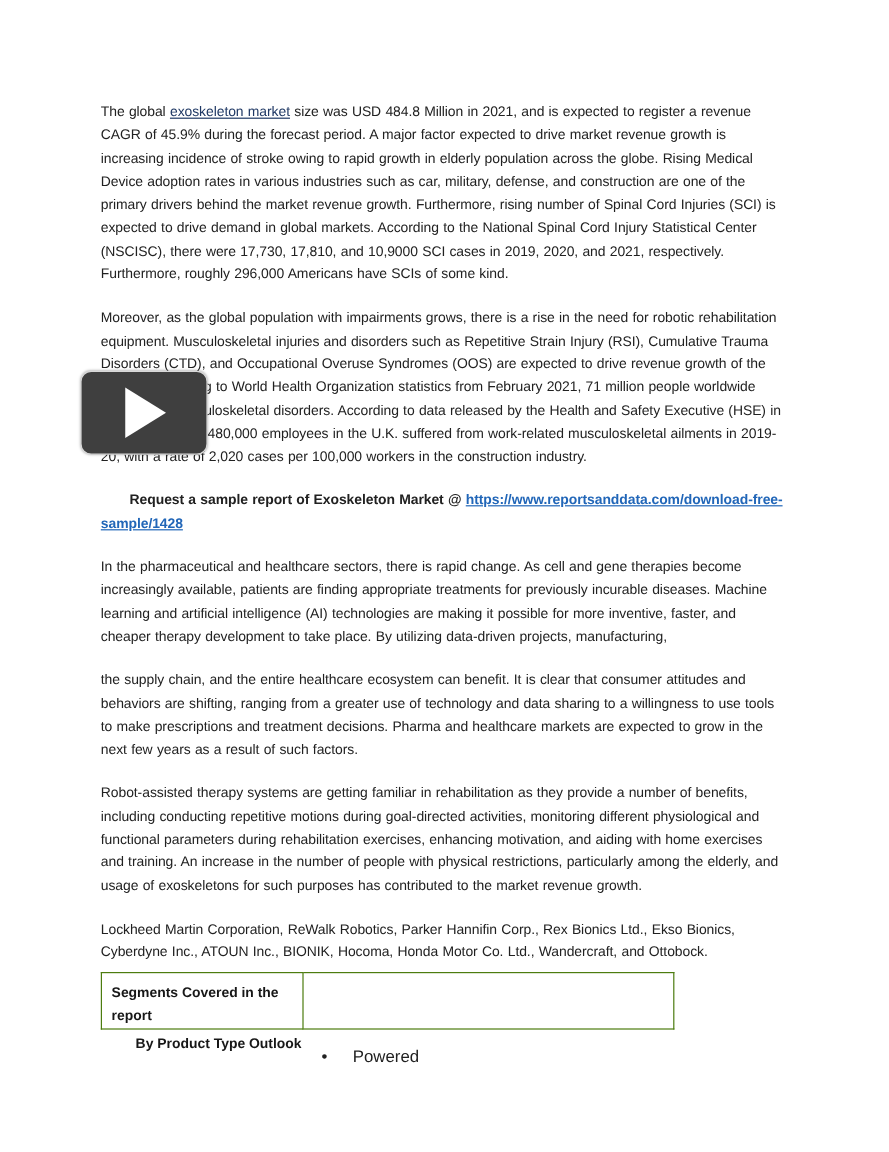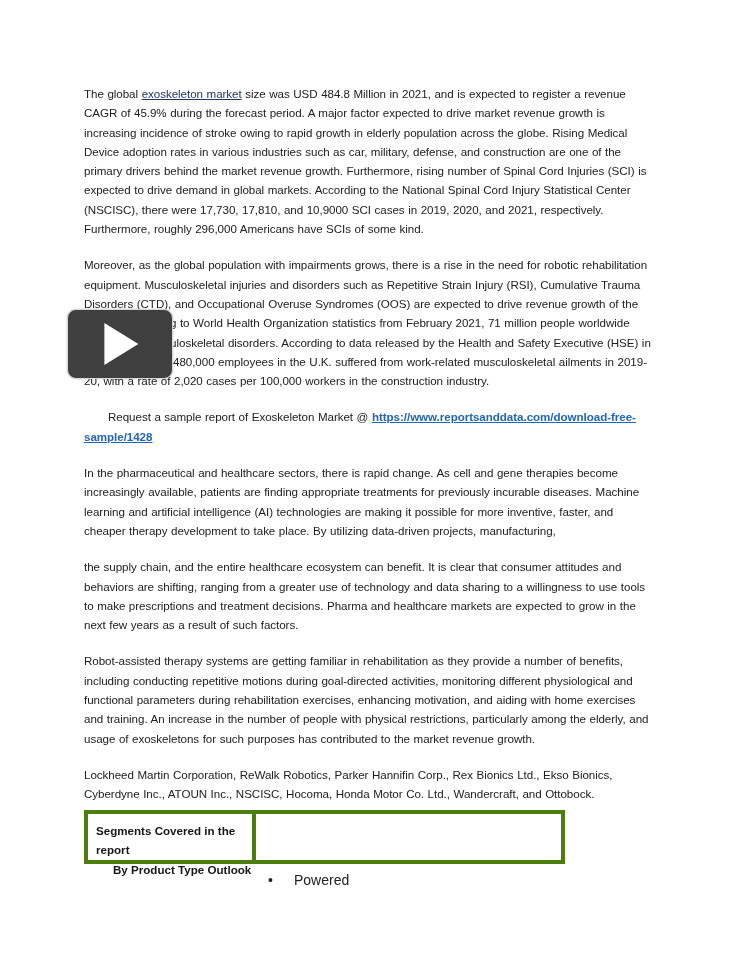--- a/index.html
+++ b/index.html
@@ -39,21 +39,21 @@
     color: #212121;
     text-align: left;
     word-spacing: 0.4px;
   }
 
   p.para.tight-top {
     margin-top: 0;
   }
 
   .bold-line {
-    font-weight: normal;
+    font-weight: bold;
     padding-left: 24px;
   }
 
   a.inline-link {
     color: #1f3864;
     text-decoration: underline;
   }
 
   a.url-link {
     color: #2166b8;
@@ -99,21 +99,21 @@
   #segments-table {
     position: absolute;
     left: 84px;
     top: 810px;
     width: 477px;
     border-collapse: collapse;
     table-layout: fixed;
     z-index: 5;
   }
   #segments-table td {
-    border: 4px solid #4d7c0f;
+    border: 1px solid #4d7c0f;
     vertical-align: top;
     padding: 7px 8px 0 8px;
     font-size: 11.6px;
     line-height: 19.3px;
     height: 38px;
     box-sizing: border-box;
   }
   #segments-table td.col-left { width: 168px; font-weight: bold; color: #171717; }
   #segments-table td.col-right { width: 309px; }
 
@@ -159,21 +159,21 @@
 
     <p class="para"><span class="bold-line">Request a sample report of Exoskeleton Market @ </span><a class="url-link" href="#">https://www.reportsanddata.com/download-free- sample/1428</a></p>
 
     <p class="para">In the pharmaceutical and healthcare sectors, there is rapid change. As cell and gene therapies become increasingly available, patients are finding appropriate treatments for previously incurable diseases. Machine learning and artificial intelligence (AI) technologies are making it possible for more inventive, faster, and cheaper therapy development to take place. By utilizing data-driven projects, manufacturing,</p>
 
     <p class="para">the supply chain, and the entire healthcare ecosystem can benefit. It is clear that consumer attitudes and behaviors are shifting, ranging from a greater use of technology and data sharing to a willingness to use tools to make prescriptions and treatment decisions. Pharma and healthcare markets are expected to grow in the next few years as a result of such factors.</p>
 
     <p class="para">Robot-assisted therapy systems are getting familiar in rehabilitation as they provide a number of benefits, including conducting repetitive motions during goal-directed activities, monitoring different physiological and functional parameters during rehabilitation exercises, enhancing motivation, and aiding with home exercises and training. An increase in the number of people with physical restrictions, particularly among the elderly, and usage of exoskeletons for such purposes has contributed to the market revenue growth.</p>
 
 
-    <p class="para">Lockheed Martin Corporation, ReWalk Robotics, Parker Hannifin Corp., Rex Bionics Ltd., Ekso Bionics, Cyberdyne Inc., ATOUN Inc., NSCISC, Hocoma, Honda Motor Co. Ltd., Wandercraft, and Ottobock.</p>
+    <p class="para">Lockheed Martin Corporation, ReWalk Robotics, Parker Hannifin Corp., Rex Bionics Ltd., Ekso Bionics, Cyberdyne Inc., ATOUN Inc., BIONIK, Hocoma, Honda Motor Co. Ltd., Wandercraft, and Ottobock.</p>
 
   </div>
 
   <div id="video-overlay">
     <div id="play-triangle"></div>
   </div>
 
   <table id="segments-table">
     <tbody>
         <tr>

